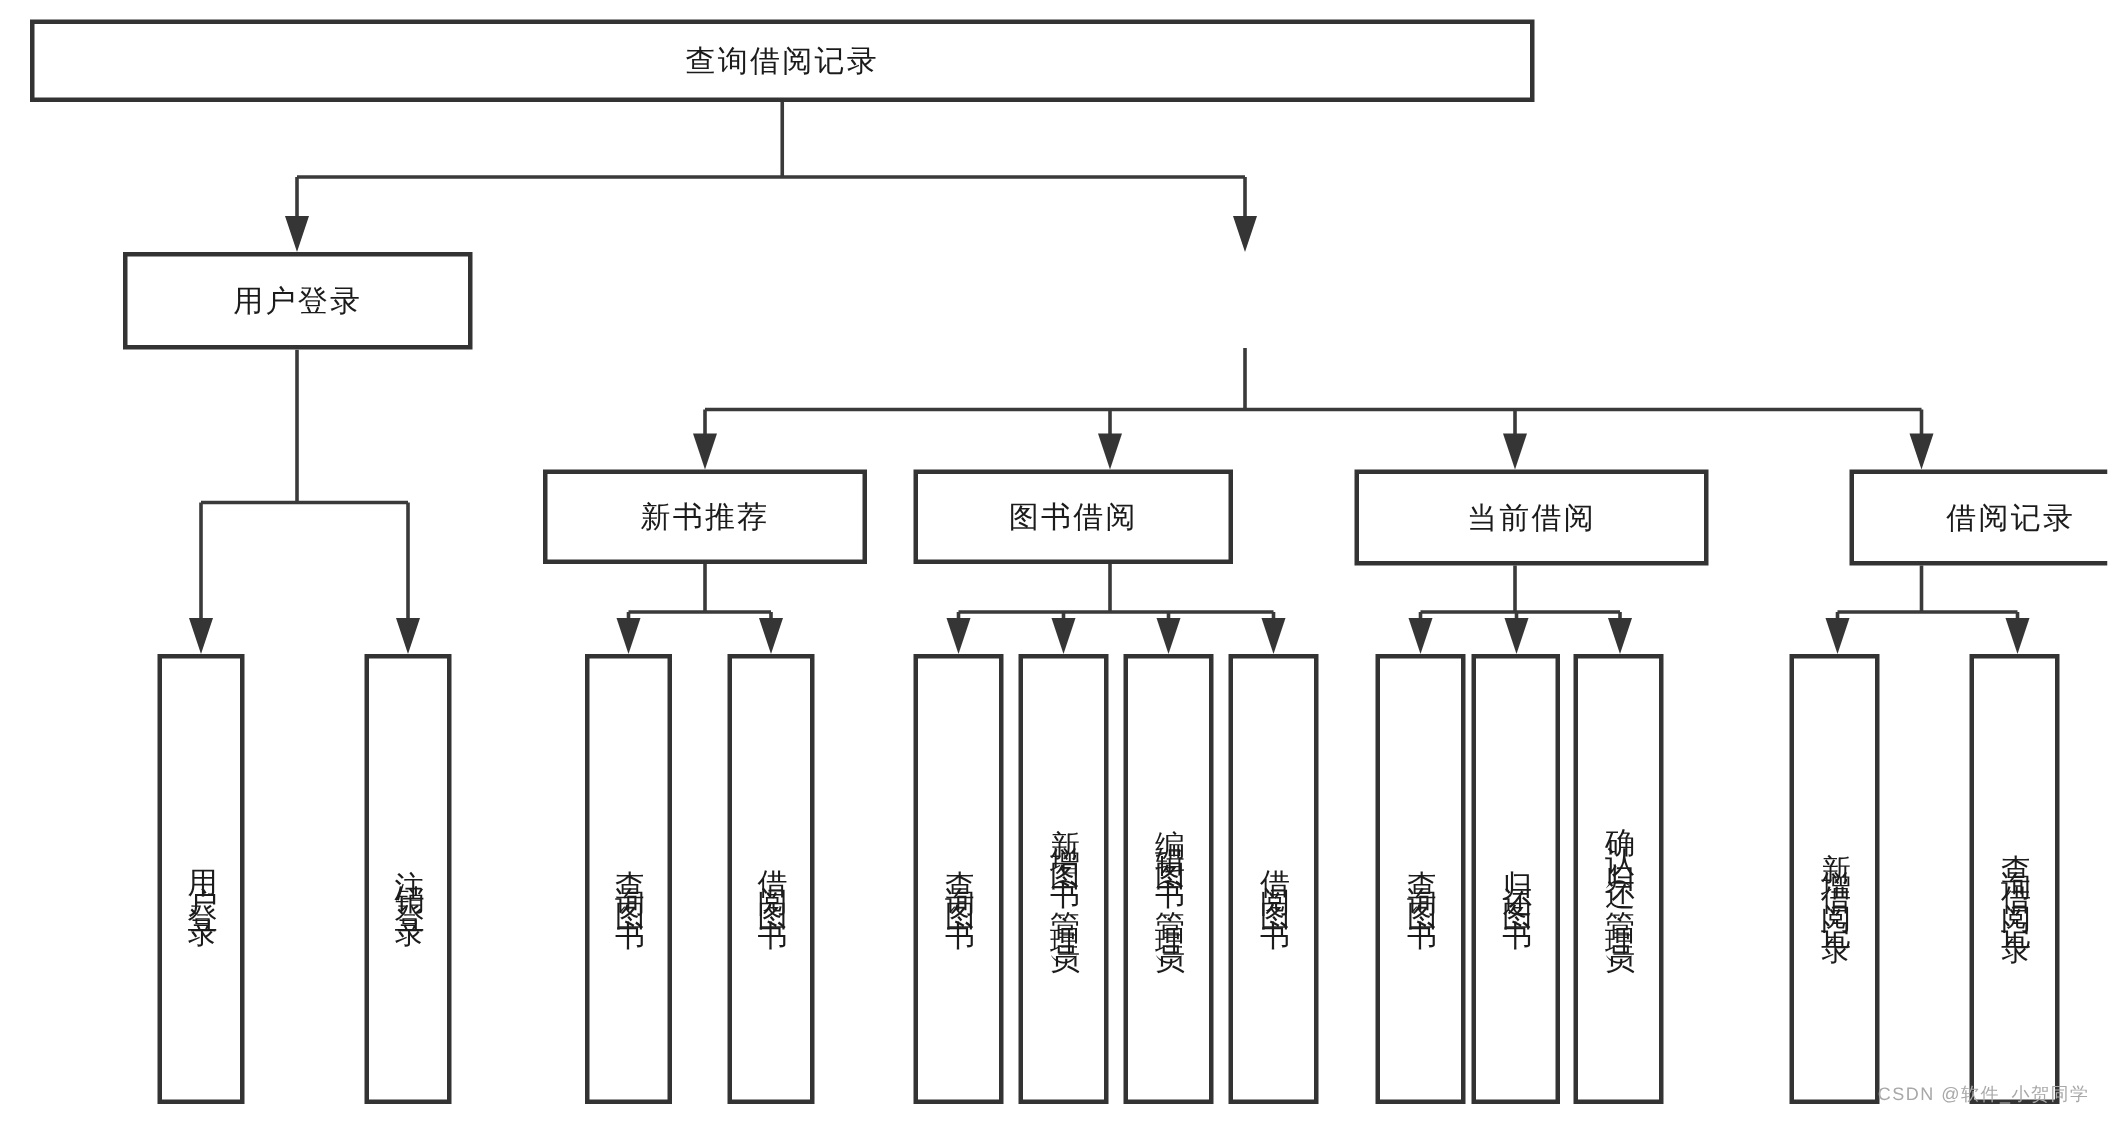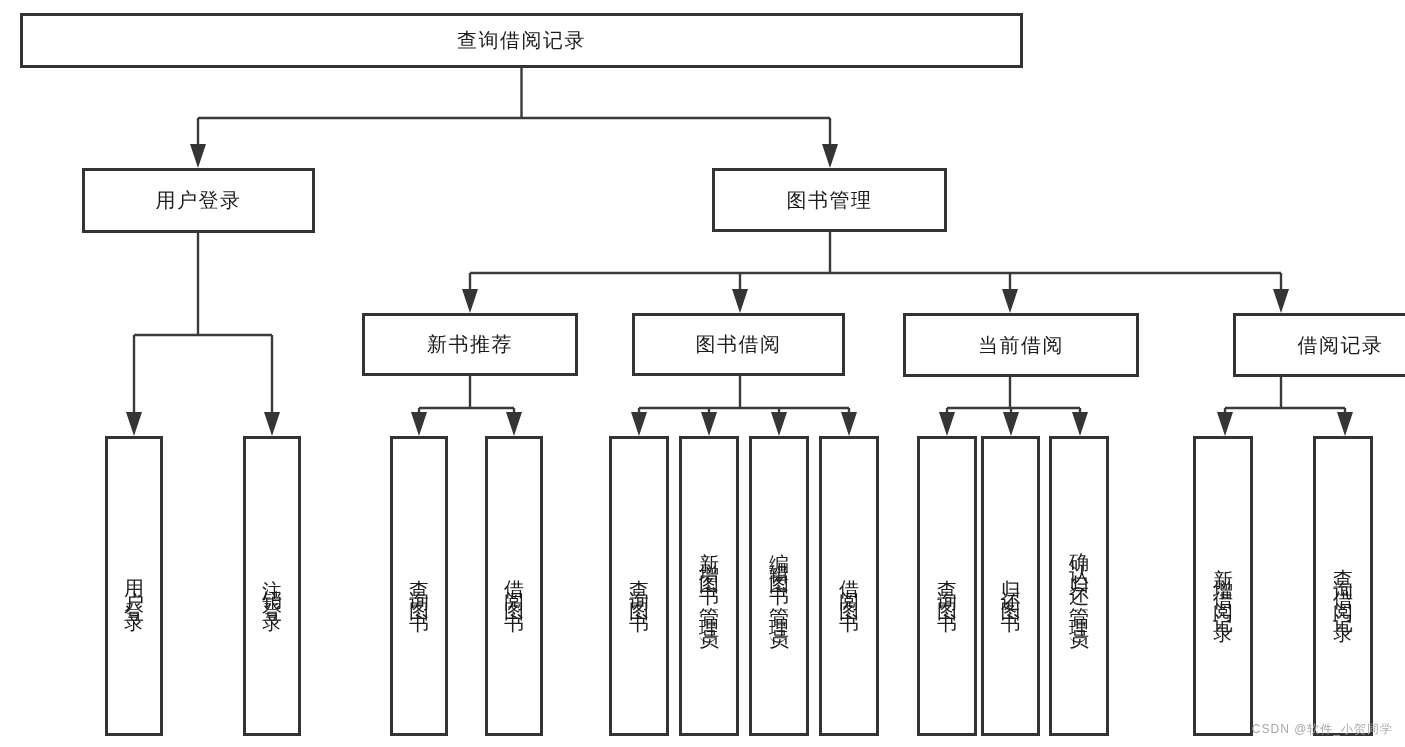--- a/index.html
+++ b/index.html
@@ -91,28 +91,25 @@
     <polygon points="1337,412 1353,412 1345,436"></polygon>
   </svg>
 
   <div class="box" style="left:20px;top:13px;width:1003px;height:55px">
     <span class="hlbl">查询借阅记录</span>
   </div>
 
   <div class="box" style="left:82px;top:168px;width:233px;height:65px">
     <span class="hlbl">用户登录</span>
   </div>
-  <div class="box" style="left:712px;top:168px;width:235px;height:64px">
-    <span class="hlbl">图书管理</span>
-  </div>
 
   <div class="box" style="left:362px;top:313px;width:216px;height:63px">
     <span class="hlbl">新书推荐</span>
   </div>
-  <div class="box" style="left:632px;top:313px;width:213px;height:63px">
+  <div class="box" style="left:609px;top:313px;width:213px;height:63px">
     <span class="hlbl">图书借阅</span>
   </div>
   <div class="box" style="left:903px;top:313px;width:236px;height:64px">
     <span class="hlbl">当前借阅</span>
   </div>
   <div class="box" style="left:1233px;top:313px;width:215px;height:64px">
     <span class="hlbl">借阅记录</span>
   </div>
 
   <div class="box" style="left:105px;top:436px;width:58px;height:300px">

